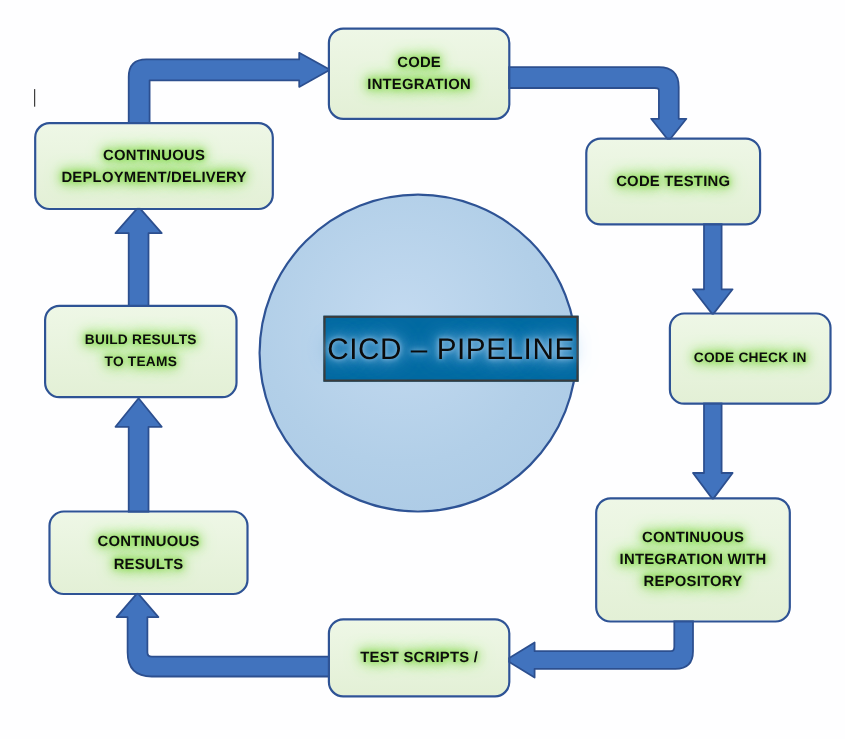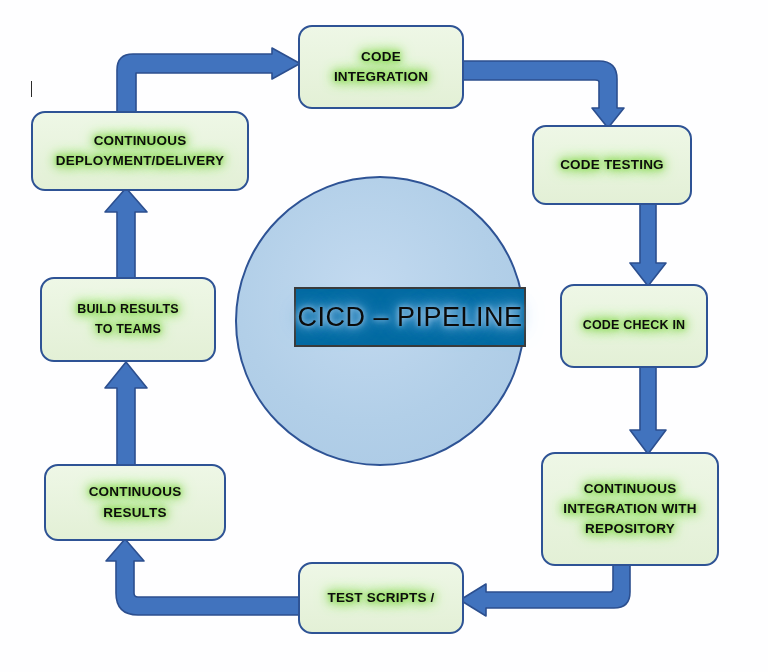--- a/index.html
+++ b/index.html
@@ -162,21 +162,21 @@
 
   <div class="node" style="left:298px; top:25px; width:166px; height:84px;">
     <div class="line">CODE</div>
     <div class="line">INTEGRATION</div>
   </div>
 
   <div class="node" style="left:532px; top:125px; width:160px; height:80px;">
     <div class="line">CODE TESTING</div>
   </div>
 
-  <div class="node" style="left:560px; top:284px; width:148px; height:84px;">
+  <div class="node" style="left:608px; top:284px; width:148px; height:84px;">
     <div class="line" style="font-size:12.5px;">CODE CHECK IN</div>
   </div>
 
   <div class="node" style="left:541px; top:452px; width:178px; height:114px;">
     <div class="line">CONTINUOUS</div>
     <div class="line">INTEGRATION WITH</div>
     <div class="line">REPOSITORY</div>
   </div>
 
   <div class="node" style="left:298px; top:562px; width:166px; height:72px;">

